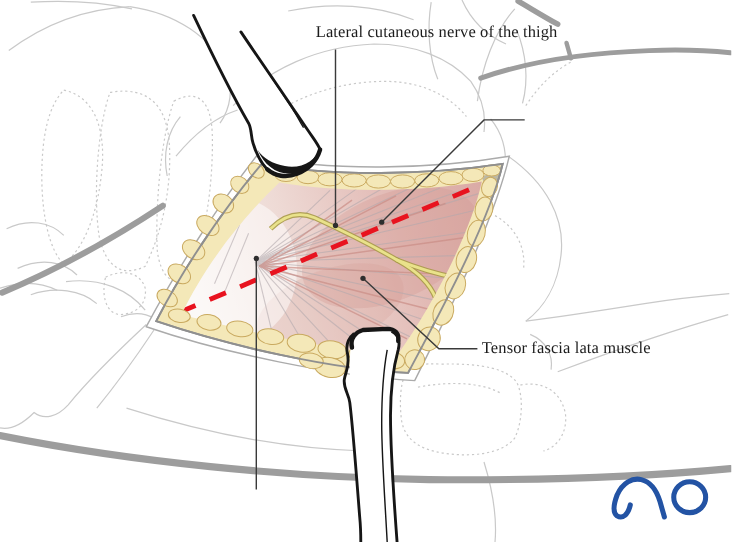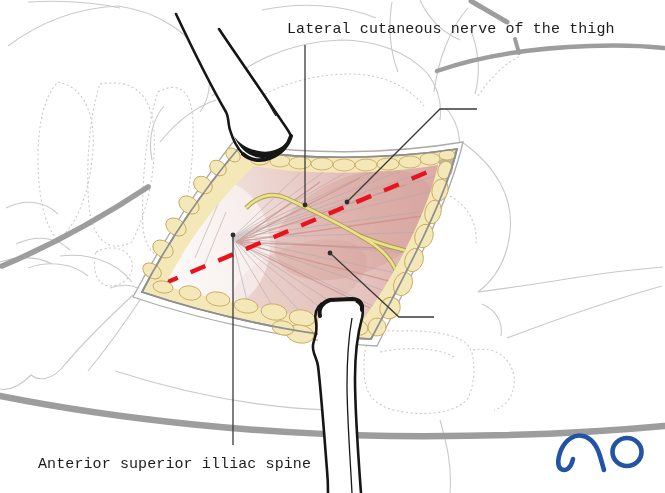--- a/index.html
+++ b/index.html
@@ -1,17 +1,17 @@
 <!DOCTYPE html>
 <html><head>
 <meta charset="utf-8">
 <style>
   html,body{margin:0;padding:0;background:#fff;}
   .stage{position:relative;width:665px;height:493px;background:#ffffff;overflow:hidden;
-         font-family:Liberation Mono, monospace;}
+         font-family:Liberation Serif, serif;}
   .stage svg{position:absolute;left:0;top:0;}
   .label{position:absolute;font-size:15px;line-height:18px;color:#1c1c1c;white-space:nowrap;
          letter-spacing:.1px;}
   .sr-only{position:absolute;width:1px;height:1px;overflow:hidden;clip:rect(0 0 0 0);}
 </style>
 </head>
 <body>
 
 <div class="stage">
 <svg width="665" height="493" viewBox="0 0 665 493">
@@ -207,15 +207,15 @@
     </g>
   </g>
 
   <g fill="none" stroke="#2353a4" stroke-width="4.6" stroke-linecap="round">
     <path d="M573,459 C571,468 566,472 561,469 C557,466 558,458 561,450 C566,439 575,434 583,436 C591,438 597,446 600,456 L604,470"></path>
     <ellipse cx="627" cy="452" rx="14.5" ry="14"></ellipse>
   </g>
 </svg>
 
 <div class="label" style="left:287px;top:21px">Lateral cutaneous nerve of the thigh</div>
-<div class="label" style="left:38px;top:456px">Anterior superior illiac spine</div>
+<div class="label" style="left:438px;top:308px">Tensor fascia lata muscle</div>
 <span class="sr-only">AO</span>
 </div>
 
 </body></html>

